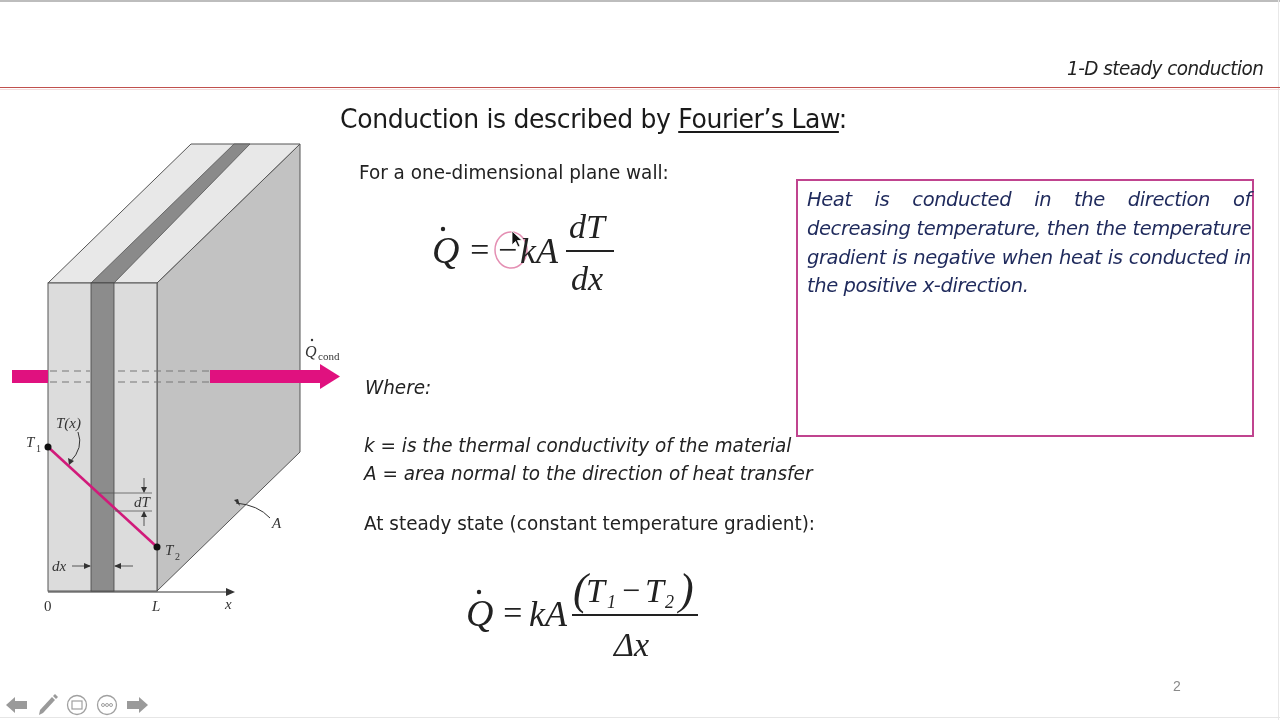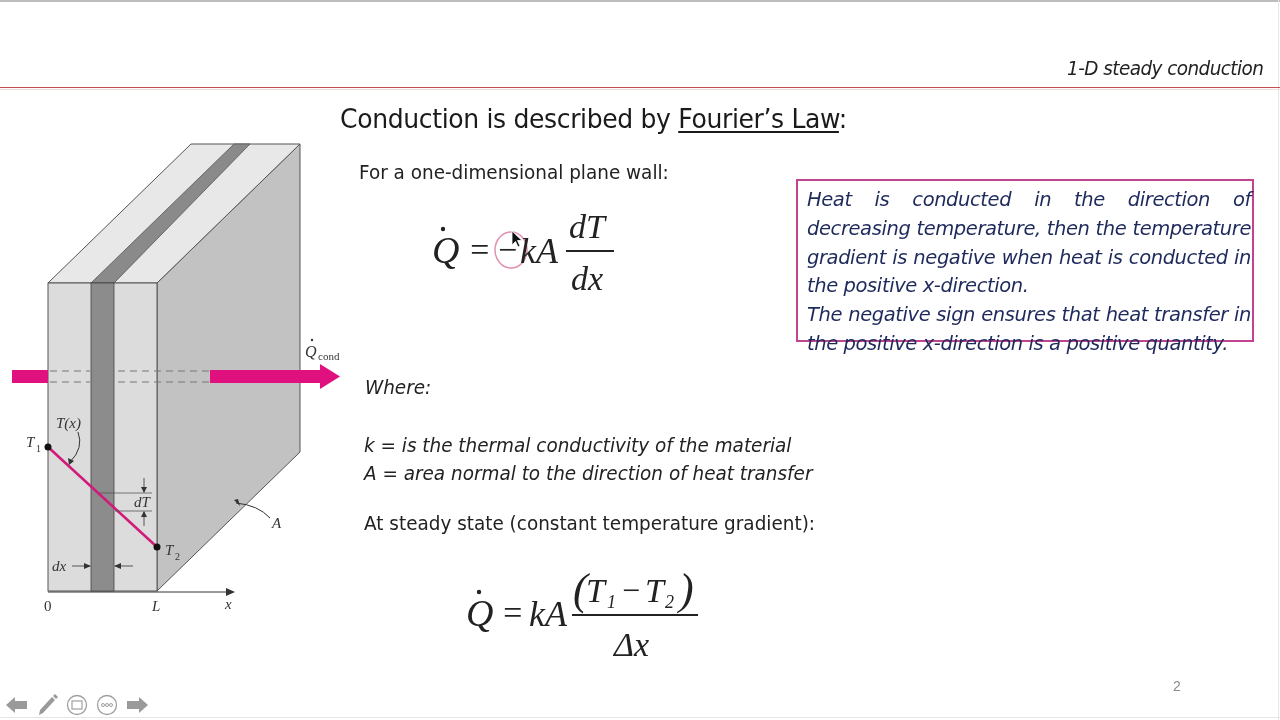--- a/index.html
+++ b/index.html
@@ -37,21 +37,21 @@
   }
   .where { left:365px; top:375px; }
   .def-k { left:364px; top:433px; }
   .def-a { left:364px; top:461px; }
   .steady {
     position:absolute; left:364px; top:511px; font-size:20px; color:#222;
     font-family:"DejaVu Sans", sans-serif; transform:scaleX(0.92); transform-origin:left; white-space:nowrap;
   }
 
   .note-box {
-    position:absolute; left:796px; top:179px; width:458px; height:163px;
+    position:absolute; left:796px; top:179px; width:458px; height:258px;
     border:2px solid #c0448f; box-sizing:border-box; padding:5px 1px 0 9px;
     font-style:italic; color:#1f2a5c; font-size:19.5px; line-height:28.8px;
     font-family:"DejaVu Sans", sans-serif;
   }
   .note-box p { margin:0; text-align:justify; text-align-last:left; letter-spacing:-0.4px; }
   .note-box p.j1 { text-align-last:auto; }
 
   .diagram { position:absolute; left:0; top:130px; width:350px; height:500px; }
 
   .nav { position:absolute; left:4px; top:693px; height:24px; display:flex; align-items:center; gap:4px; }
@@ -108,21 +108,20 @@
     <text x="183" y="42" font-family="Liberation Serif, serif" font-style="italic" font-size="34" fill="#222">T</text>
     <text x="203" y="48" font-family="Liberation Serif, serif" font-size="18" fill="#222">2</text>
     <text x="217" y="44" font-family="Liberation Serif, serif" font-size="44" fill="#222">)</text>
     <line x1="110" y1="55" x2="236" y2="55" stroke="#222" stroke-width="1.8"></line>
     <text x="152" y="96" font-family="Liberation Serif, serif" font-size="34" fill="#222">Δx</text>
   </svg>
 </div>
 
 <div class="note-box">
   <p class="j1">Heat is conducted in the direction of decreasing temperature, then the temperature gradient is negative when heat is conducted in the positive x-direction.</p>
-  <p class="j1">The negative sign ensures that heat transfer in the positive x-direction is a positive quantity.</p>
 </div>
 
 <div class="diagram">
   <svg width="350" height="500" viewBox="0 130 350 500">
 
     <polygon points="157,283 300,144 300,452 157,591" fill="#c2c2c2" stroke="#555" stroke-width="1"></polygon>
 
     <polygon points="48,283 191,144 300,144 157,283" fill="#e8e8e8" stroke="#555" stroke-width="1"></polygon>
 
     <polygon points="91,283 234,144 250,144 114,283" fill="#8a8a8a" stroke="#555" stroke-width="0.8"></polygon>

